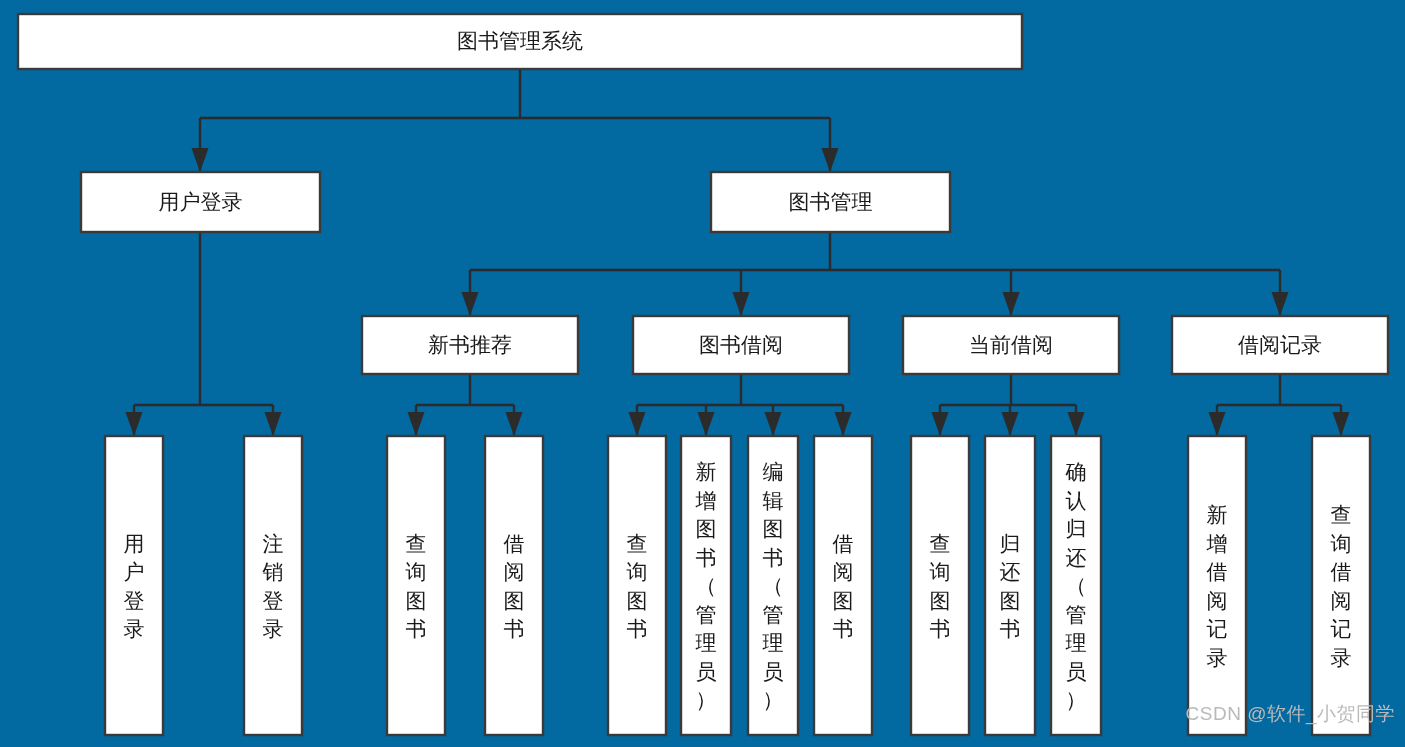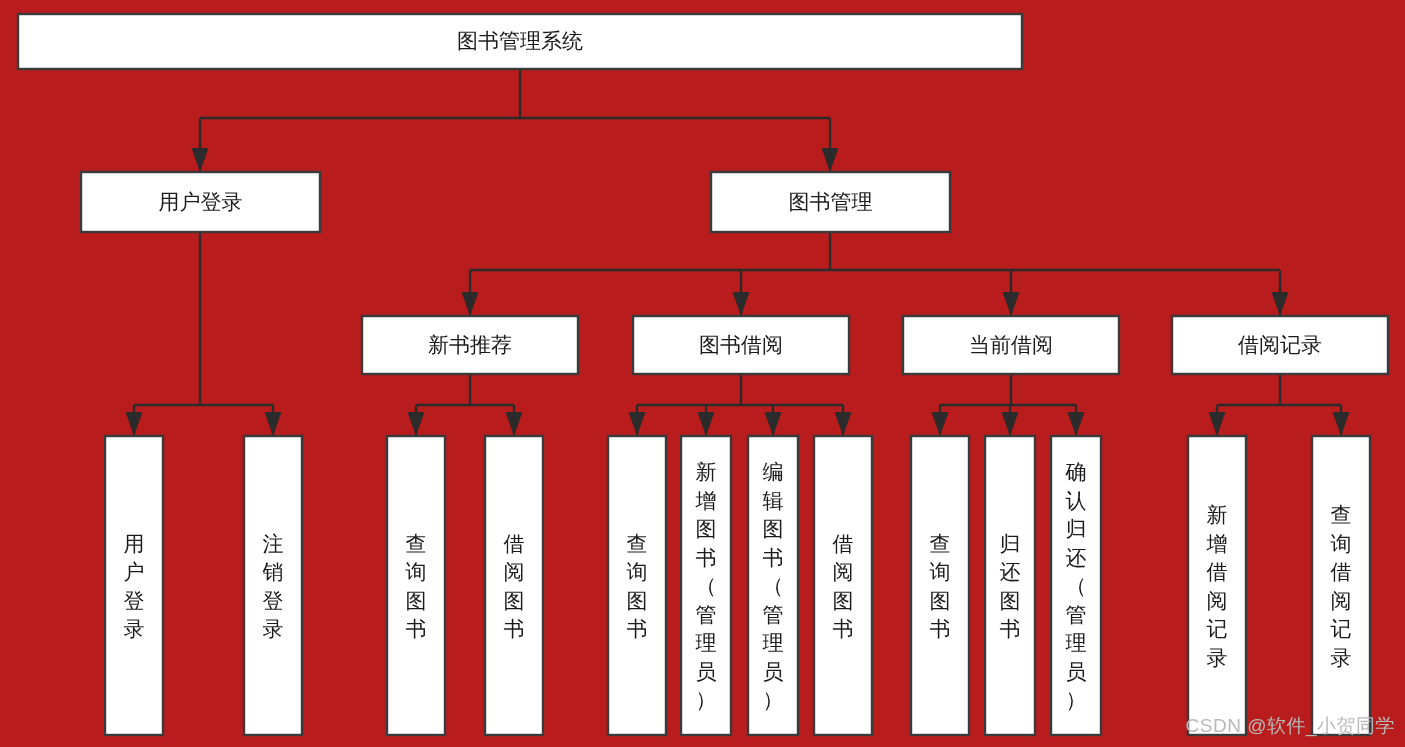--- a/index.html
+++ b/index.html
@@ -8,21 +8,21 @@
     padding: 0;
     background: #ffffff;
   }
   body {
     font-family: "Liberation Sans", "DejaVu Sans", sans-serif;
   }
   #diagram-root {
     position: relative;
     width: 1405px;
     height: 747px;
-    background: #b91c1c;
+    background: #0369a1;
     overflow: hidden;
   }
   svg.diagram-canvas {
     position: absolute;
     left: 0;
     top: 0;
     width: 1405px;
     height: 747px;
     display: block;
   }
@@ -52,21 +52,21 @@
   .node-label-v {
     font-family: "Liberation Sans", "DejaVu Sans", sans-serif;
     font-size: 21px;
     fill: #1a1a1a;
     text-anchor: middle;
     white-space: pre;
   }
   .watermark-text {
     position: absolute;
     right: 10px;
-    bottom: 8px;
+    bottom: 20px;
     font-family: "Liberation Sans", "DejaVu Sans", sans-serif;
     font-size: 19px;
     color: #b9b9b9;
     letter-spacing: 0.5px;
     pointer-events: none;
     user-select: none;
     white-space: pre;
   }
 </style>
 </head>

